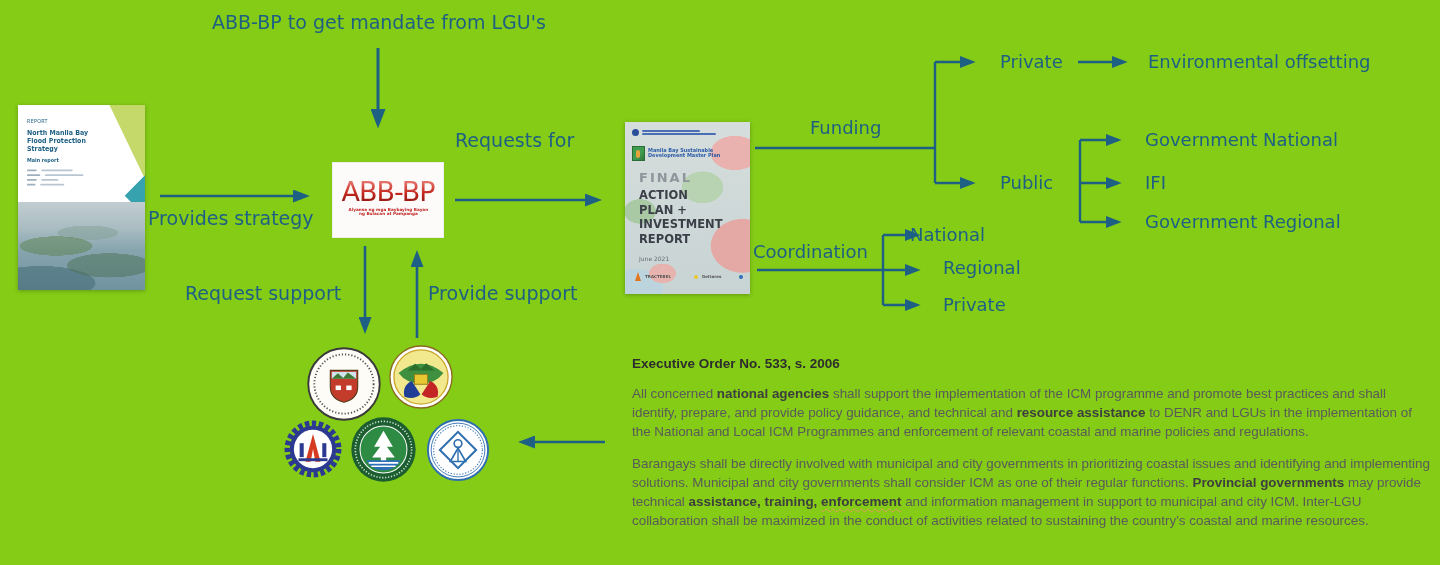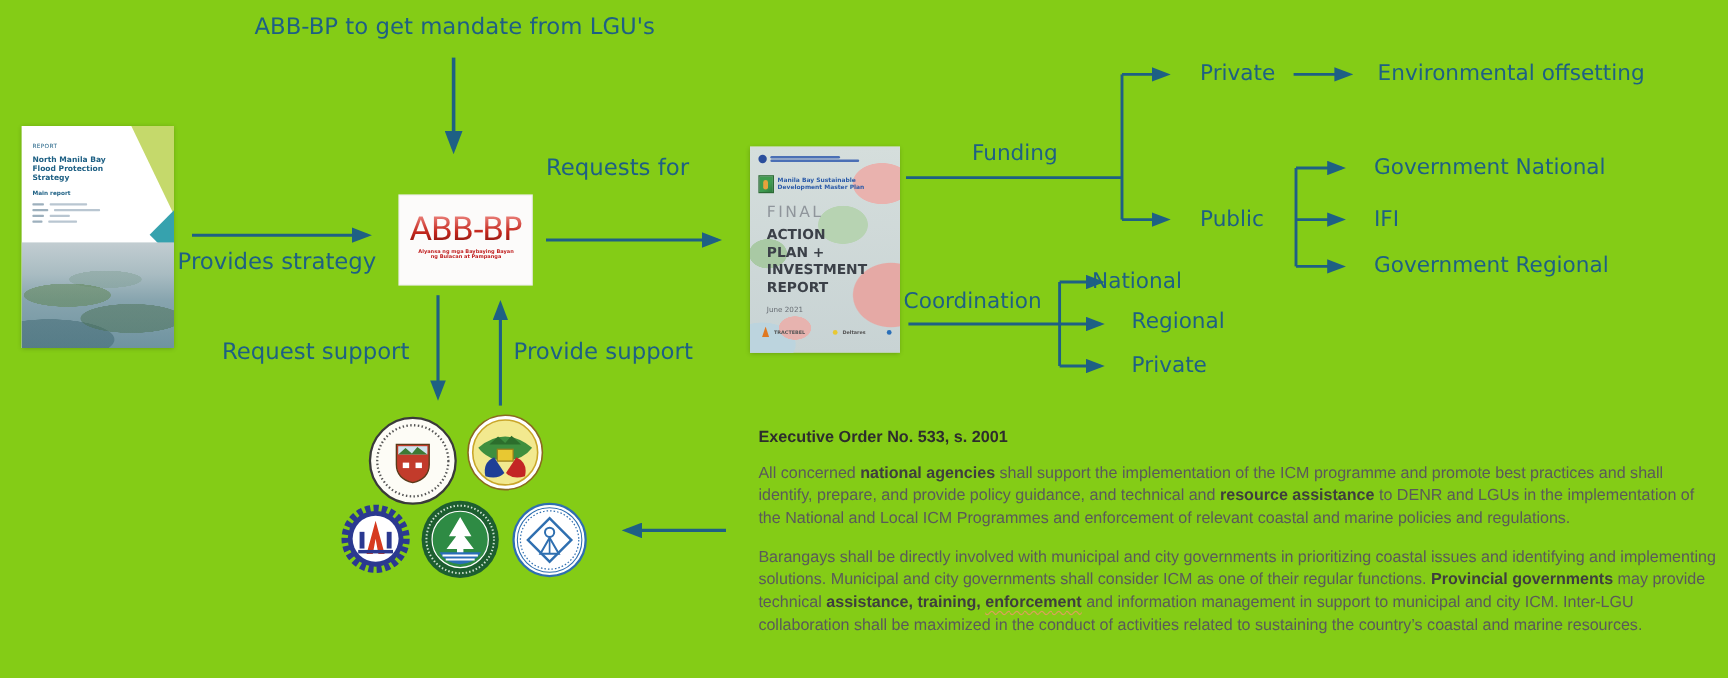--- a/index.html
+++ b/index.html
@@ -64,21 +64,21 @@
     linear-gradient(180deg,#d5dedc 0%,#c8d3d4 100%);}
   .mp-head{position:absolute;left:7px;top:6px;display:flex;align-items:center;gap:3px;}
   .mp-neda-dot{width:7px;height:7px;border-radius:50%;background:#2a4e9c;flex:0 0 auto;}
   .mp-head-bars .b{height:2px;background:#4a6fb5;border-radius:1px;margin:1.5px 0;}
   .mp-program{position:absolute;left:7px;top:22px;display:flex;align-items:center;gap:3px;}
   .mp-program-logo{width:13px;height:15px;background:linear-gradient(135deg,#3f9b4f 60%,#2c7a3c 100%);
     border:1px solid #2b6b35;position:relative;flex:0 0 auto;}
   .mp-program-logo::after{content:"";position:absolute;left:3px;top:3px;width:4px;height:8px;background:#e8a23c;border-radius:2px;}
   .mp-program-text{transform:scale(.62);transform-origin:0 50%;font-size:8px;font-weight:bold;
     color:#2a5aa8;line-height:9px;white-space:nowrap;}
-  .mp-final{position:absolute;left:14px;top:48px;font-size:13px;font-weight:normal;color:#8f959b;letter-spacing:2px;}
+  .mp-final{position:absolute;left:14px;top:48px;font-size:13px;font-weight:bold;color:#8f959b;letter-spacing:2px;}
   .mp-title{position:absolute;left:14px;top:66px;font-size:11.5px;font-weight:bold;color:#3b4048;line-height:14.5px;}
   .mp-date{position:absolute;left:14px;top:133px;font-size:6px;color:#666c72;}
   .mp-partners{position:absolute;left:10px;top:150px;display:flex;align-items:center;gap:4px;}
   .mp-sail{width:6px;height:9px;background:#e07820;clip-path:polygon(0 100%,50% 0,100% 100%);}
   .mp-partner{transform:scale(.58);transform-origin:0 50%;font-size:7px;font-weight:bold;color:#555;white-space:nowrap;}
   .mp-dot{width:4px;height:4px;border-radius:50%;background:#e8c832;}
   .mp-dot.blue{background:#2a6fb8;}
 
   
   .seal{position:absolute;}
@@ -256,20 +256,20 @@
     <circle cx="50" cy="50" r="47" fill="#fff" stroke="#2f6fb0" stroke-width="3"></circle>
     <circle cx="50" cy="50" r="42" fill="none" stroke="#2f6fb0" stroke-width="1.4"></circle>
     <circle cx="50" cy="50" r="38" fill="none" stroke="#2f6fb0" stroke-width="1.6" stroke-dasharray="2 2.6"></circle>
     <rect x="30" y="30" width="40" height="40" fill="#fff" stroke="#2f6fb0" stroke-width="3.2" transform="rotate(45 50 50)"></rect>
     <circle cx="50" cy="40" r="6" fill="none" stroke="#2f6fb0" stroke-width="2.6"></circle>
     <path d="M50,47 L38,68 h24 z" fill="none" stroke="#2f6fb0" stroke-width="2.6"></path>
     <path d="M50,47 L50,68" stroke="#2f6fb0" stroke-width="2.2"></path>
   </svg>
 
   <div class="eo">
-    <div class="eo-heading">Executive Order No. 533, s. 2001</div>
+    <div class="eo-heading">Executive Order No. 533, s. 2006</div>
     <div>
         <p><span>All concerned </span><b>national agencies</b><span> shall support the implementation of the ICM programme and promote best practices and shall identify, prepare, and provide policy guidance, and technical and </span><b>resource assistance</b><span> to DENR and LGUs in the implementation of the National and Local ICM Programmes and enforcement of relevant coastal and marine policies and regulations.</span></p>
         <p><span>Barangays shall be directly involved with municipal and city governments in prioritizing coastal issues and identifying and implementing solutions. Municipal and city governments shall consider ICM as one of their regular functions. </span><b>Provincial governments</b><span> may provide technical </span><b>assistance, training, </b><b class="wavy">enforcement</b><span> and information management in support to municipal and city ICM. Inter-LGU collaboration shall be maximized in the conduct of activities related to sustaining the country’s coastal and marine resources.</span></p>
       </div>
   </div>
 
 </div>
 
 </body></html>

